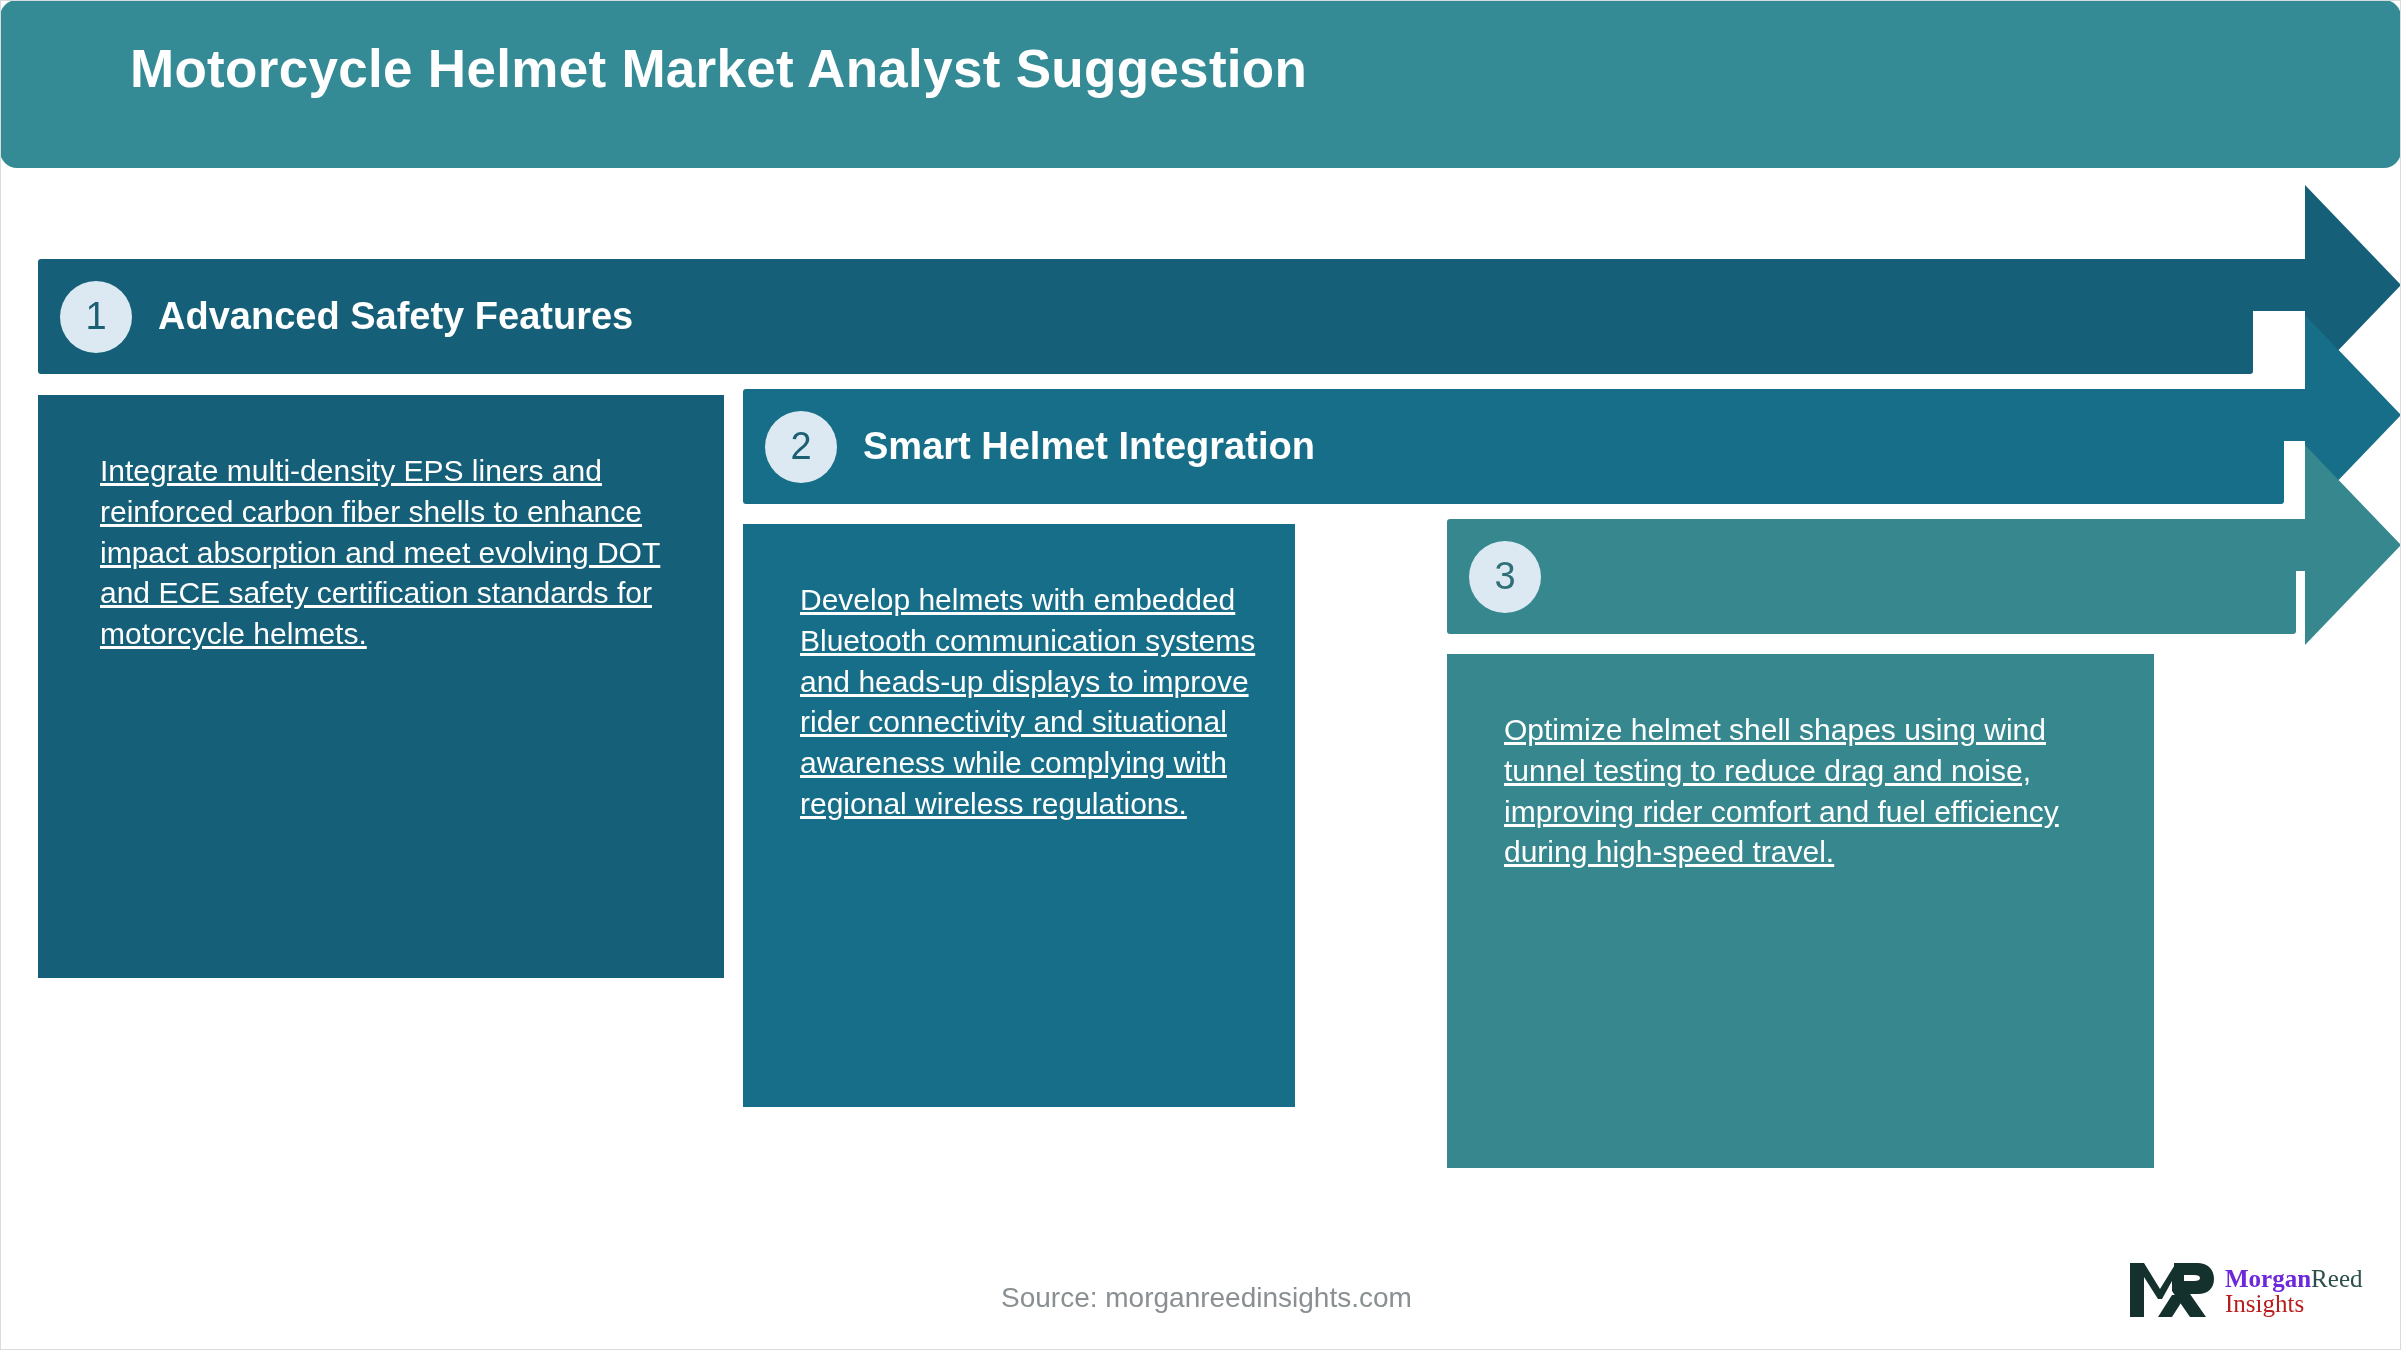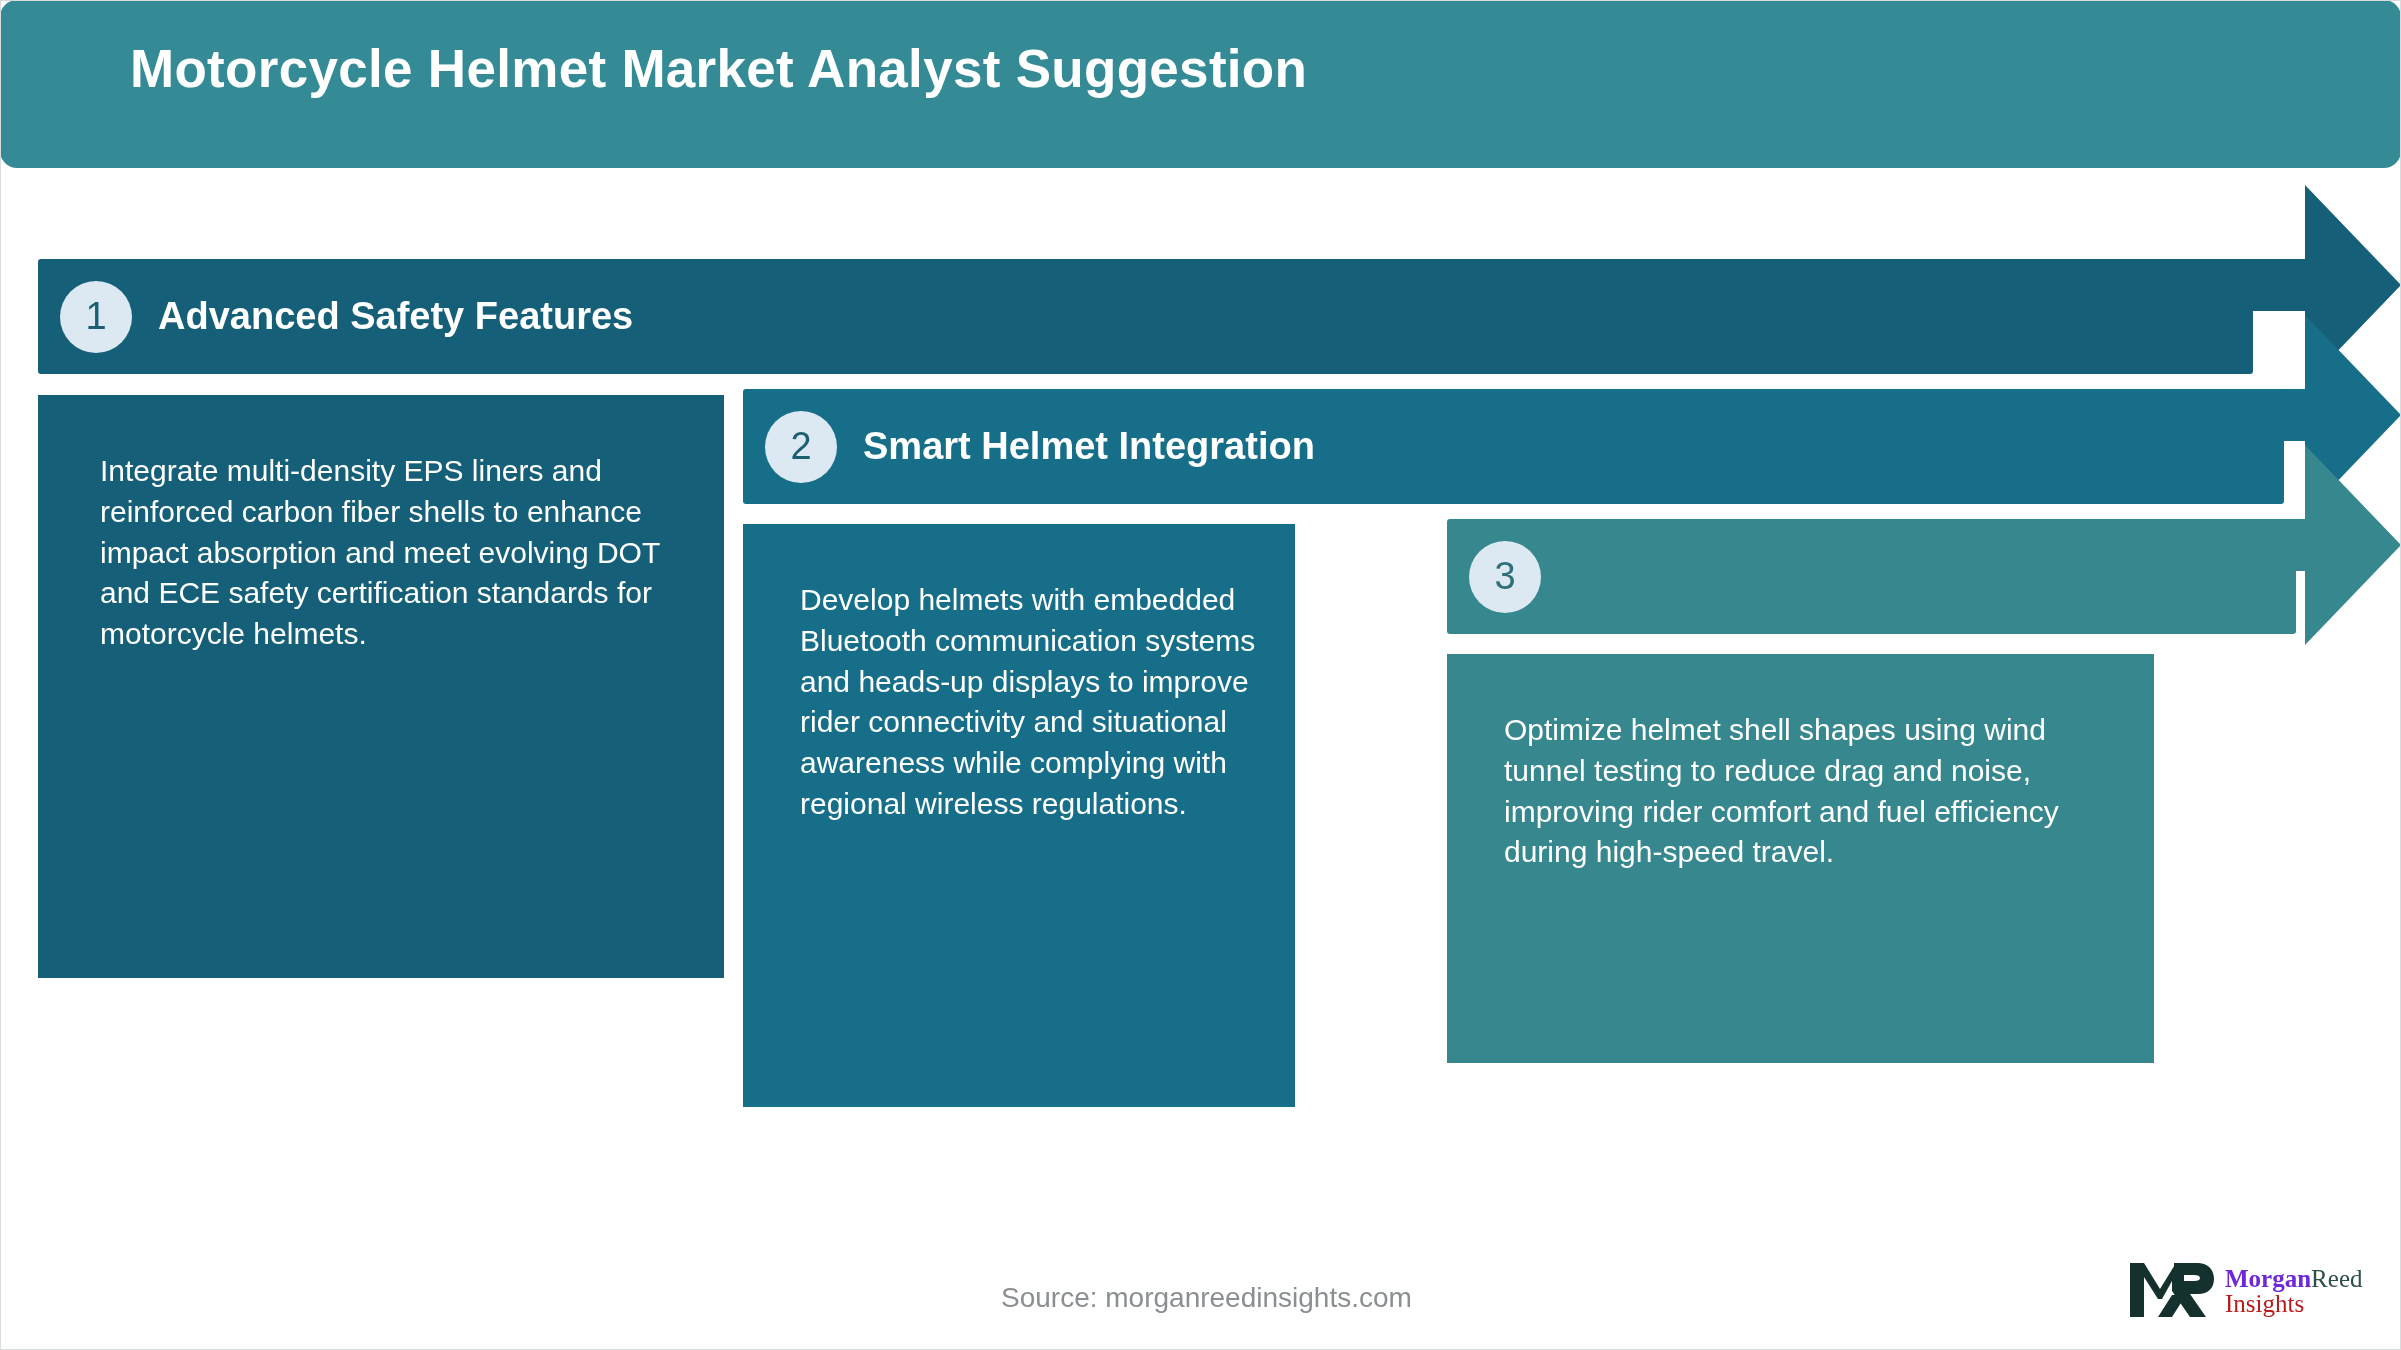--- a/index.html
+++ b/index.html
@@ -143,20 +143,21 @@
   #banner-3 .banner-label {
     font-size: 38px;
     margin-left: 26px;
   }
 
   
   .content-box {
     position: absolute;
     box-sizing: border-box;
     color: #ffffff;
+    text-decoration: underline;
   }
   .content-text {
     font-size: 30px;
     line-height: 1.36;
     color: #ffffff;
     font-weight: 400;
   }
 
   #box-1 {
     left: 38px;
@@ -171,21 +172,21 @@
     top: 524px;
     width: 552px;
     height: 583px;
     background: #176e88;
     padding: 56px 10px 0 57px;
   }
   #box-3 {
     left: 1447px;
     top: 654px;
     width: 707px;
-    height: 409px;
+    height: 514px;
     background: #36888e;
     padding: 56px 38px 0 57px;
   }
 
   
   #source-note {
     position: absolute;
     left: 1001px;
     top: 1282px;
     font-size: 28px;

